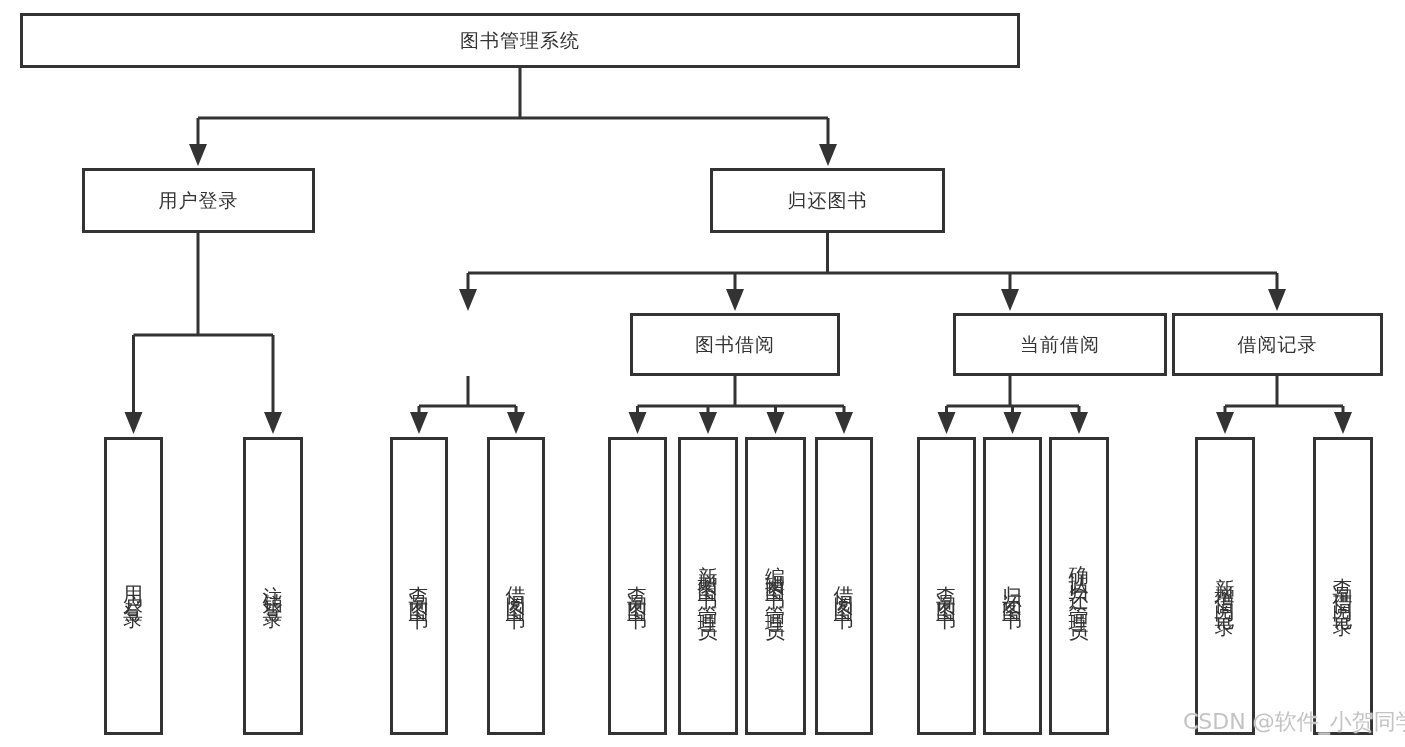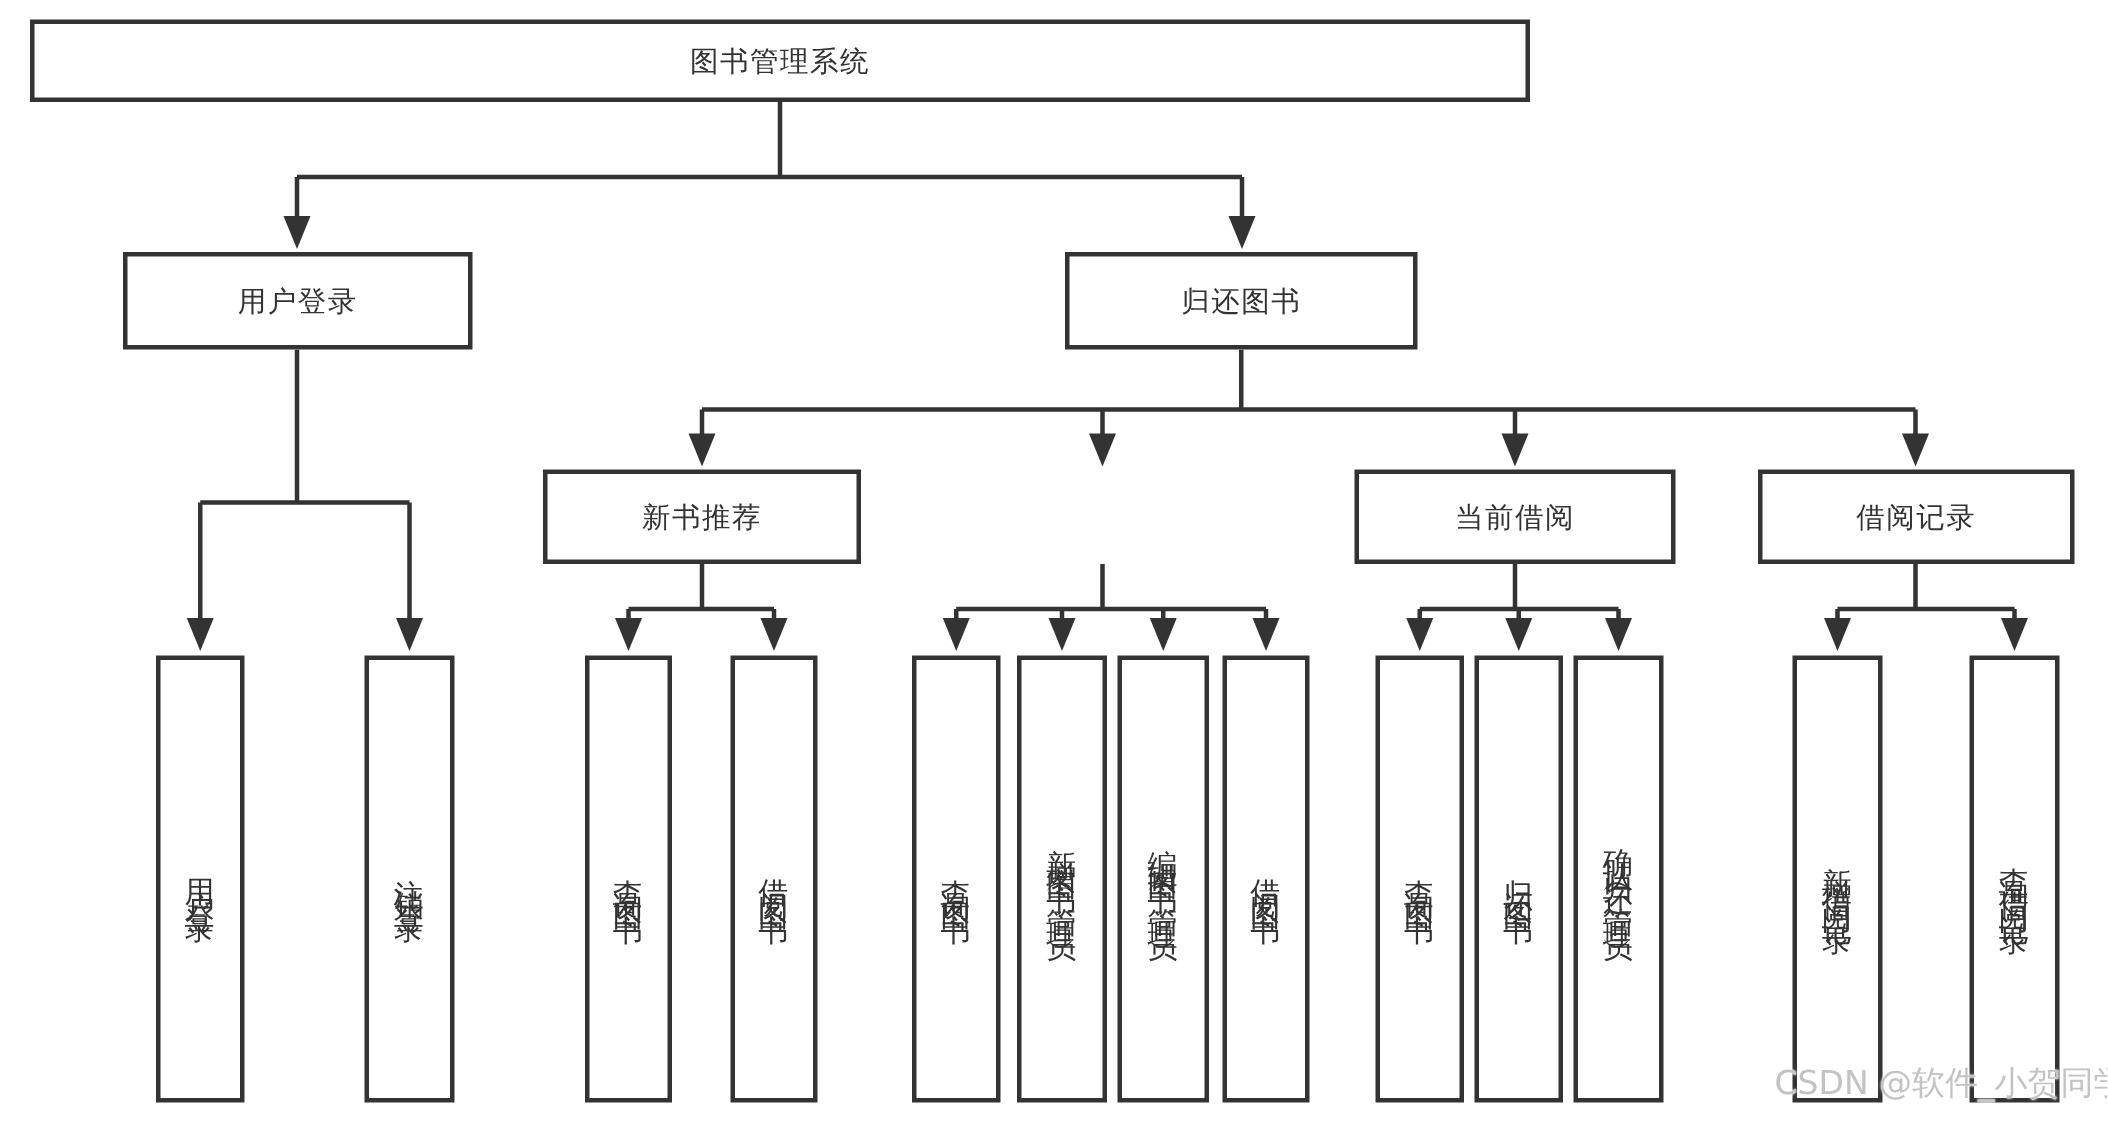--- a/index.html
+++ b/index.html
@@ -90,24 +90,24 @@
     <span>图书管理系统</span>
   </div>
 
   <div class="node hbox" style="left:82px;top:168px;width:233px;height:65px">
     <span>用户登录</span>
   </div>
   <div class="node hbox" style="left:710px;top:168px;width:235px;height:65px">
     <span>归还图书</span>
   </div>
 
-  <div class="node hbox" style="left:362px;top:313px;width:212px;height:63px">
-    <span>新书推荐</span>
+  <div class="node hbox" style="left:630px;top:313px;width:210px;height:63px">
+    <span>图书借阅</span>
   </div>
-  <div class="node hbox" style="left:903px;top:313px;width:214px;height:63px">
+  <div class="node hbox" style="left:953px;top:313px;width:214px;height:63px">
     <span>当前借阅</span>
   </div>
   <div class="node hbox" style="left:1172px;top:313px;width:211px;height:63px">
     <span>借阅记录</span>
   </div>
 
   <div class="node vbox" style="left:104px;top:437px;width:59px;height:298px">
     <span>用户登录</span>
   </div>
   <div class="node vbox" style="left:243px;top:437px;width:60px;height:298px">

